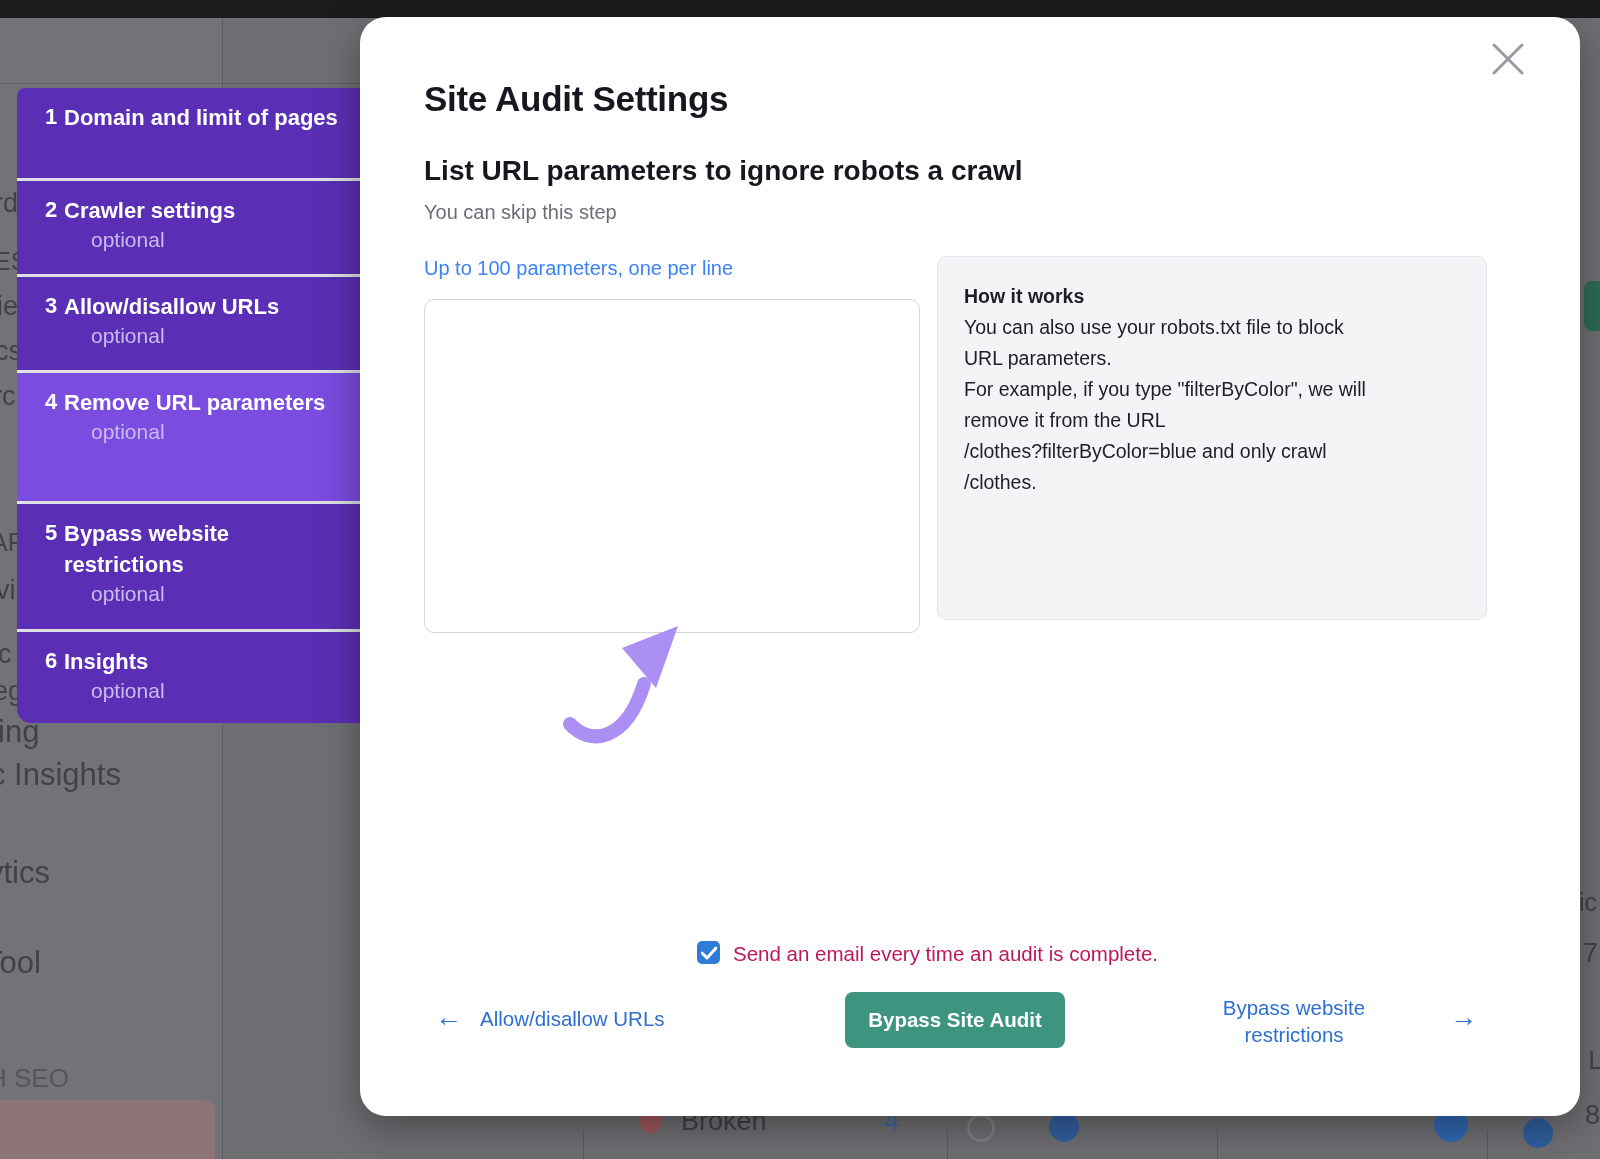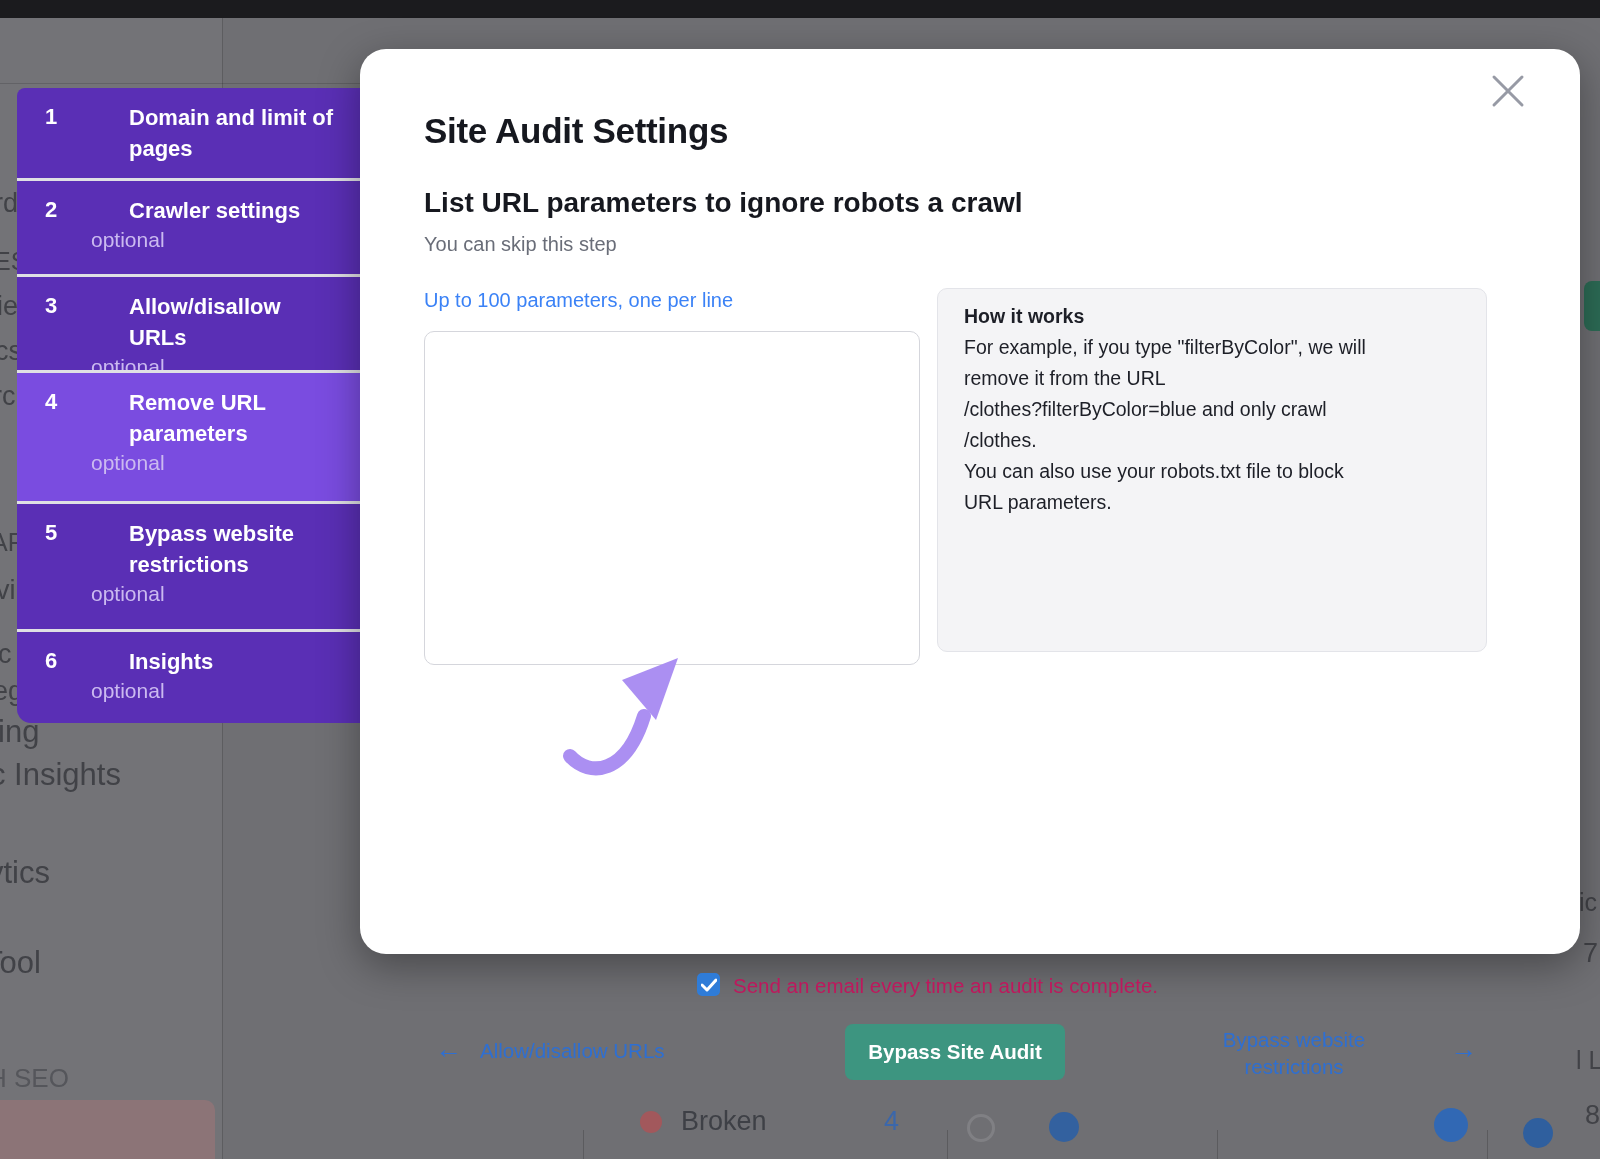--- a/index.html
+++ b/index.html
@@ -46,34 +46,34 @@
   .steps{position:absolute;left:17px;top:88px;width:345px;height:635px;z-index:2;}
   .step{position:absolute;left:0;width:345px;background:#5a2fb5;color:#fff;cursor:pointer;}
   .step + .step{border-top:3px solid #dfe0e4;}
   .s1{top:0;height:90px;border-radius:8px 0 0 0;}
   .s2{top:90px;height:96px;}
   .s3{top:186px;height:96px;}
   .s4{top:282px;height:131px;background:#7a4ce0;}
   .s5{top:413px;height:128px;}
   .s6{top:541px;height:94px;border-radius:0 0 0 14px;}
   .step-number{position:absolute;left:28px;top:16px;font-size:22px;font-weight:700;}
-  .step-title{display:block;margin:14px 22px 0 112px;font-size:22px;font-weight:700;line-height:31px;}
+  .step-title{display:block;margin:14px 22px 0 47px;font-size:22px;font-weight:700;line-height:31px;}
   .step-optional{display:block;margin:2px 22px 0 74px;font-size:21px;font-weight:400;color:#cbbaf0;}
   
-  .modal{position:absolute;left:360px;top:17px;width:1220px;height:905px;background:#fff;
-         border-radius:26px;z-index:3;box-shadow:0 12px 40px rgba(0,0,0,.35);margin-top:32px;}
+  .modal{position:absolute;left:360px;top:17px;width:1220px;height:1099px;background:#fff;
+         border-radius:26px;z-index:3;box-shadow:0 12px 40px rgba(0,0,0,.35);}
   .close-btn{position:absolute;left:1128px;top:22px;width:40px;height:40px;cursor:pointer;}
   .modal-title{position:absolute;left:64px;top:62px;font-size:35px;font-weight:700;color:#16181f;letter-spacing:-.3px;}
   .modal-heading{position:absolute;left:64px;top:138px;font-size:28px;font-weight:700;color:#16181f;}
   .skip-note{position:absolute;left:64px;top:184px;font-size:20px;color:#696d78;text-align:center;}
   .params-label{position:absolute;left:64px;top:240px;font-size:20px;color:#3b82f6;}
   .params-input{position:absolute;left:64px;top:282px;width:496px;height:334px;border:1px solid #d5d6dc;
                 border-radius:10px;resize:none;outline:none;font-family:inherit;font-size:18px;padding:12px;}
   .howbox{position:absolute;left:577px;top:239px;width:550px;height:364px;background:#f4f4f6;
-          border:1px solid #e3e4e9;border-radius:10px;padding:12px 26px;}
+          border:1px solid #e3e4e9;border-radius:10px;padding:24px 26px;}
   .howbox-title{font-size:20px;font-weight:700;color:#16181f;line-height:31px;margin:0;}
   .howbox p{margin:0;font-size:19.5px;line-height:31px;color:#1d1f27;white-space:pre-line;}
   .hint-arrow{position:absolute;left:196px;top:601px;}
   .email-checkbox{position:absolute;left:337px;top:924px;width:23px;height:23px;border-radius:5px;
                   border:2px solid #2f7cd8;background:#fff;cursor:pointer;}
   .email-checkbox.checked{background:#2f7cd8;}
   .email-checkbox svg{position:absolute;left:2px;top:3px;display:none;}
   .email-checkbox.checked svg{display:block;}
   .email-label{position:absolute;left:373px;top:925px;font-size:20.5px;color:#be185d;cursor:default;}
   .link{color:#2e6fd2;font-size:20.5px;font-weight:500;cursor:pointer;}
@@ -169,26 +169,26 @@
 
     <div class="modal-title">Site Audit Settings</div>
     <div class="modal-heading">List URL parameters to ignore robots a crawl</div>
     <div class="skip-note">You can skip this step</div>
     <div class="params-label">Up to 100 parameters, one per line</div>
 
     <textarea class="params-input" aria-label="Up to 100 parameters, one per line" style=""></textarea>
 
     <div class="howbox">
       <p class="howbox-title">How it works</p>
+      <p>You can also use your robots.txt file to block
+URL parameters.</p>
       <p>For example, if you type "filterByColor", we will
 remove it from the URL
 /clothes?filterByColor=blue and only crawl
 /clothes.</p>
-      <p>You can also use your robots.txt file to block
-URL parameters.</p>
     </div>
 
     <div class="hint-arrow">
       <svg width="140" height="145" viewBox="0 0 140 145">
         <path d="M 14 106 C 34 128, 70 124, 88 66" fill="none" stroke="#ab8ff2" stroke-width="14" stroke-linecap="round"></path>
         <polygon points="122,8 66,30 100,70" fill="#ab8ff2"></polygon>
       </svg>
     </div>
 
     <div class="email-checkbox checked">

